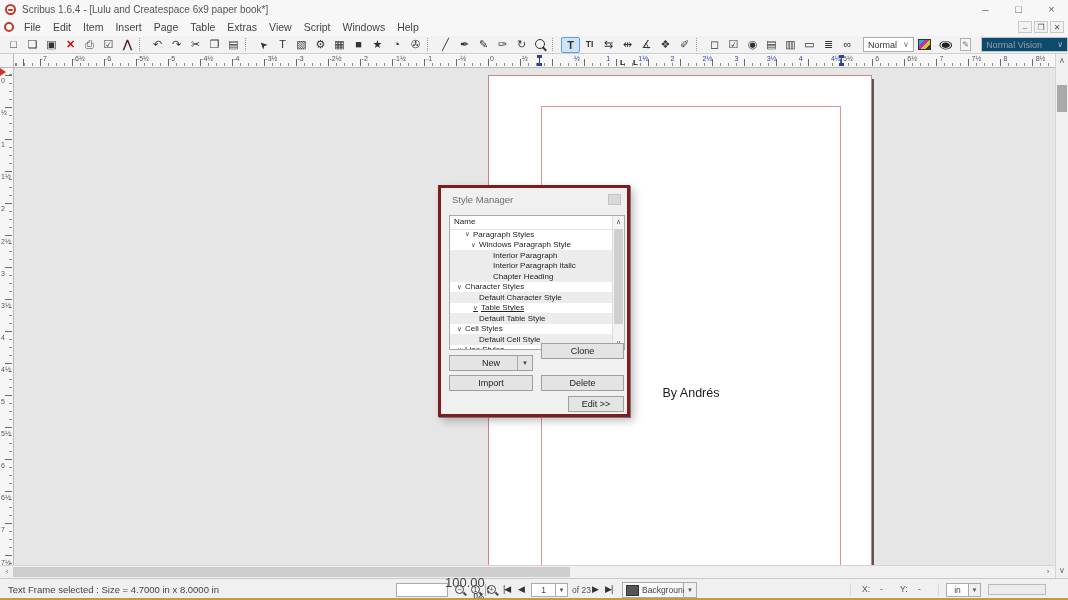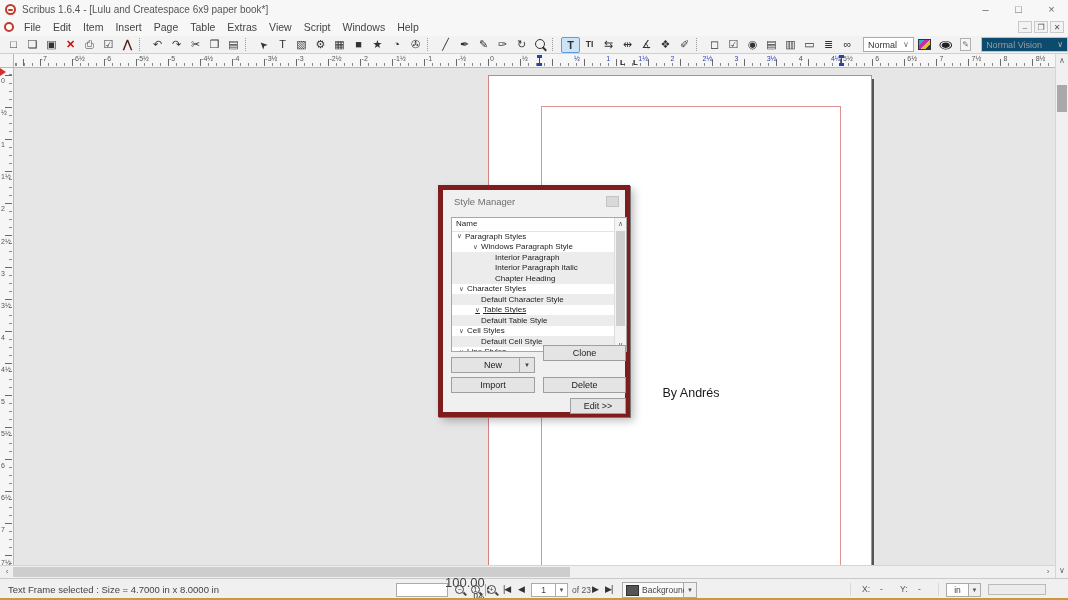--- a/index.html
+++ b/index.html
@@ -116,21 +116,21 @@
   .coord{position:absolute;top:5px;font-size:8.5px;color:#555;}
   .unit-box{position:absolute;left:946px;top:4px;width:23px;height:14px;border:1px solid #ababab;
     background:#fff;font-size:8.5px;text-align:center;line-height:12px;box-sizing:border-box;}
   .unit-arrow{position:absolute;left:969px;top:4px;width:12px;height:14px;border:1px solid #ababab;
     border-left:none;background:#f0f0f0;font-size:6px;text-align:center;line-height:12px;color:#555;box-sizing:border-box;}
   .progress{position:absolute;left:988px;top:5px;width:58px;height:11px;border:1px solid #bbb;
     background:#ececec;box-sizing:border-box;}
   .bottom-accent{position:absolute;left:0;bottom:0;width:100%;height:2px;background:#cf953f;}
   
   .dialog{position:absolute;left:438px;top:185px;width:192px;height:232px;background:#f0f0f0;
-    border:5px solid #7f1d1d;box-sizing:border-box;box-shadow:1px 1px 0 #777,4px 4px 8px rgba(0,0,0,.25);z-index:50;}
+    border:3px solid #7f1d1d;box-sizing:border-box;box-shadow:1px 1px 0 #777,4px 4px 8px rgba(0,0,0,.25);z-index:50;}
   .dlg-title{height:22px;display:flex;align-items:center;padding-left:11px;font-size:9.5px;color:#6e6e6e;}
   .dlg-btn{position:absolute;right:6px;top:6px;width:13px;height:11px;background:#d9d9d9;border:1px solid #c4c4c4;box-sizing:border-box;}
   .sm-list{position:absolute;left:8px;top:27px;width:176px;height:135px;background:#fff;
     border:1px solid #a8a8a8;box-sizing:border-box;overflow:hidden;}
   .sm-header{position:absolute;left:0;top:0;right:12px;height:13px;border-bottom:1px solid #e3e3e3;
     font-size:8px;color:#222;line-height:12px;padding-left:4px;background:#fff;}
   .sm-rows{position:absolute;left:0;top:13px;right:12px;bottom:0;overflow:hidden;}
   .sm-row{display:flex;align-items:center;height:10.5px;font-size:8px;color:#222;box-sizing:border-box;}
   .sm-row.shade{background:#ececec;}
   .sm-chev{width:11px;font-size:6.5px;color:#444;text-align:center;flex:none;}
@@ -277,21 +277,21 @@
   </div>
 
   <div class="dialog">
     <div class="dlg-title">
       <span>Style Manager</span>
     </div>
     <span class="dlg-btn"></span>
     <div class="sm-list">
       <div class="sm-header">Name</div>
       <div class="sm-rows" id="sm-rows">
-          <div class="sm-row" style="padding-left: 2px;">
+          <div class="sm-row" style="padding-left: 12px;">
             <span class="sm-chev">∨</span>
             <span>Paragraph Styles</span>
           </div>
           <div class="sm-row" style="padding-left: 18px;">
             <span class="sm-chev">∨</span>
             <span>Windows Paragraph Style</span>
           </div>
           <div class="sm-row shade" style="padding-left: 32px;">
             <span class="sm-chev"></span>
             <span>Interior Paragraph</span>

